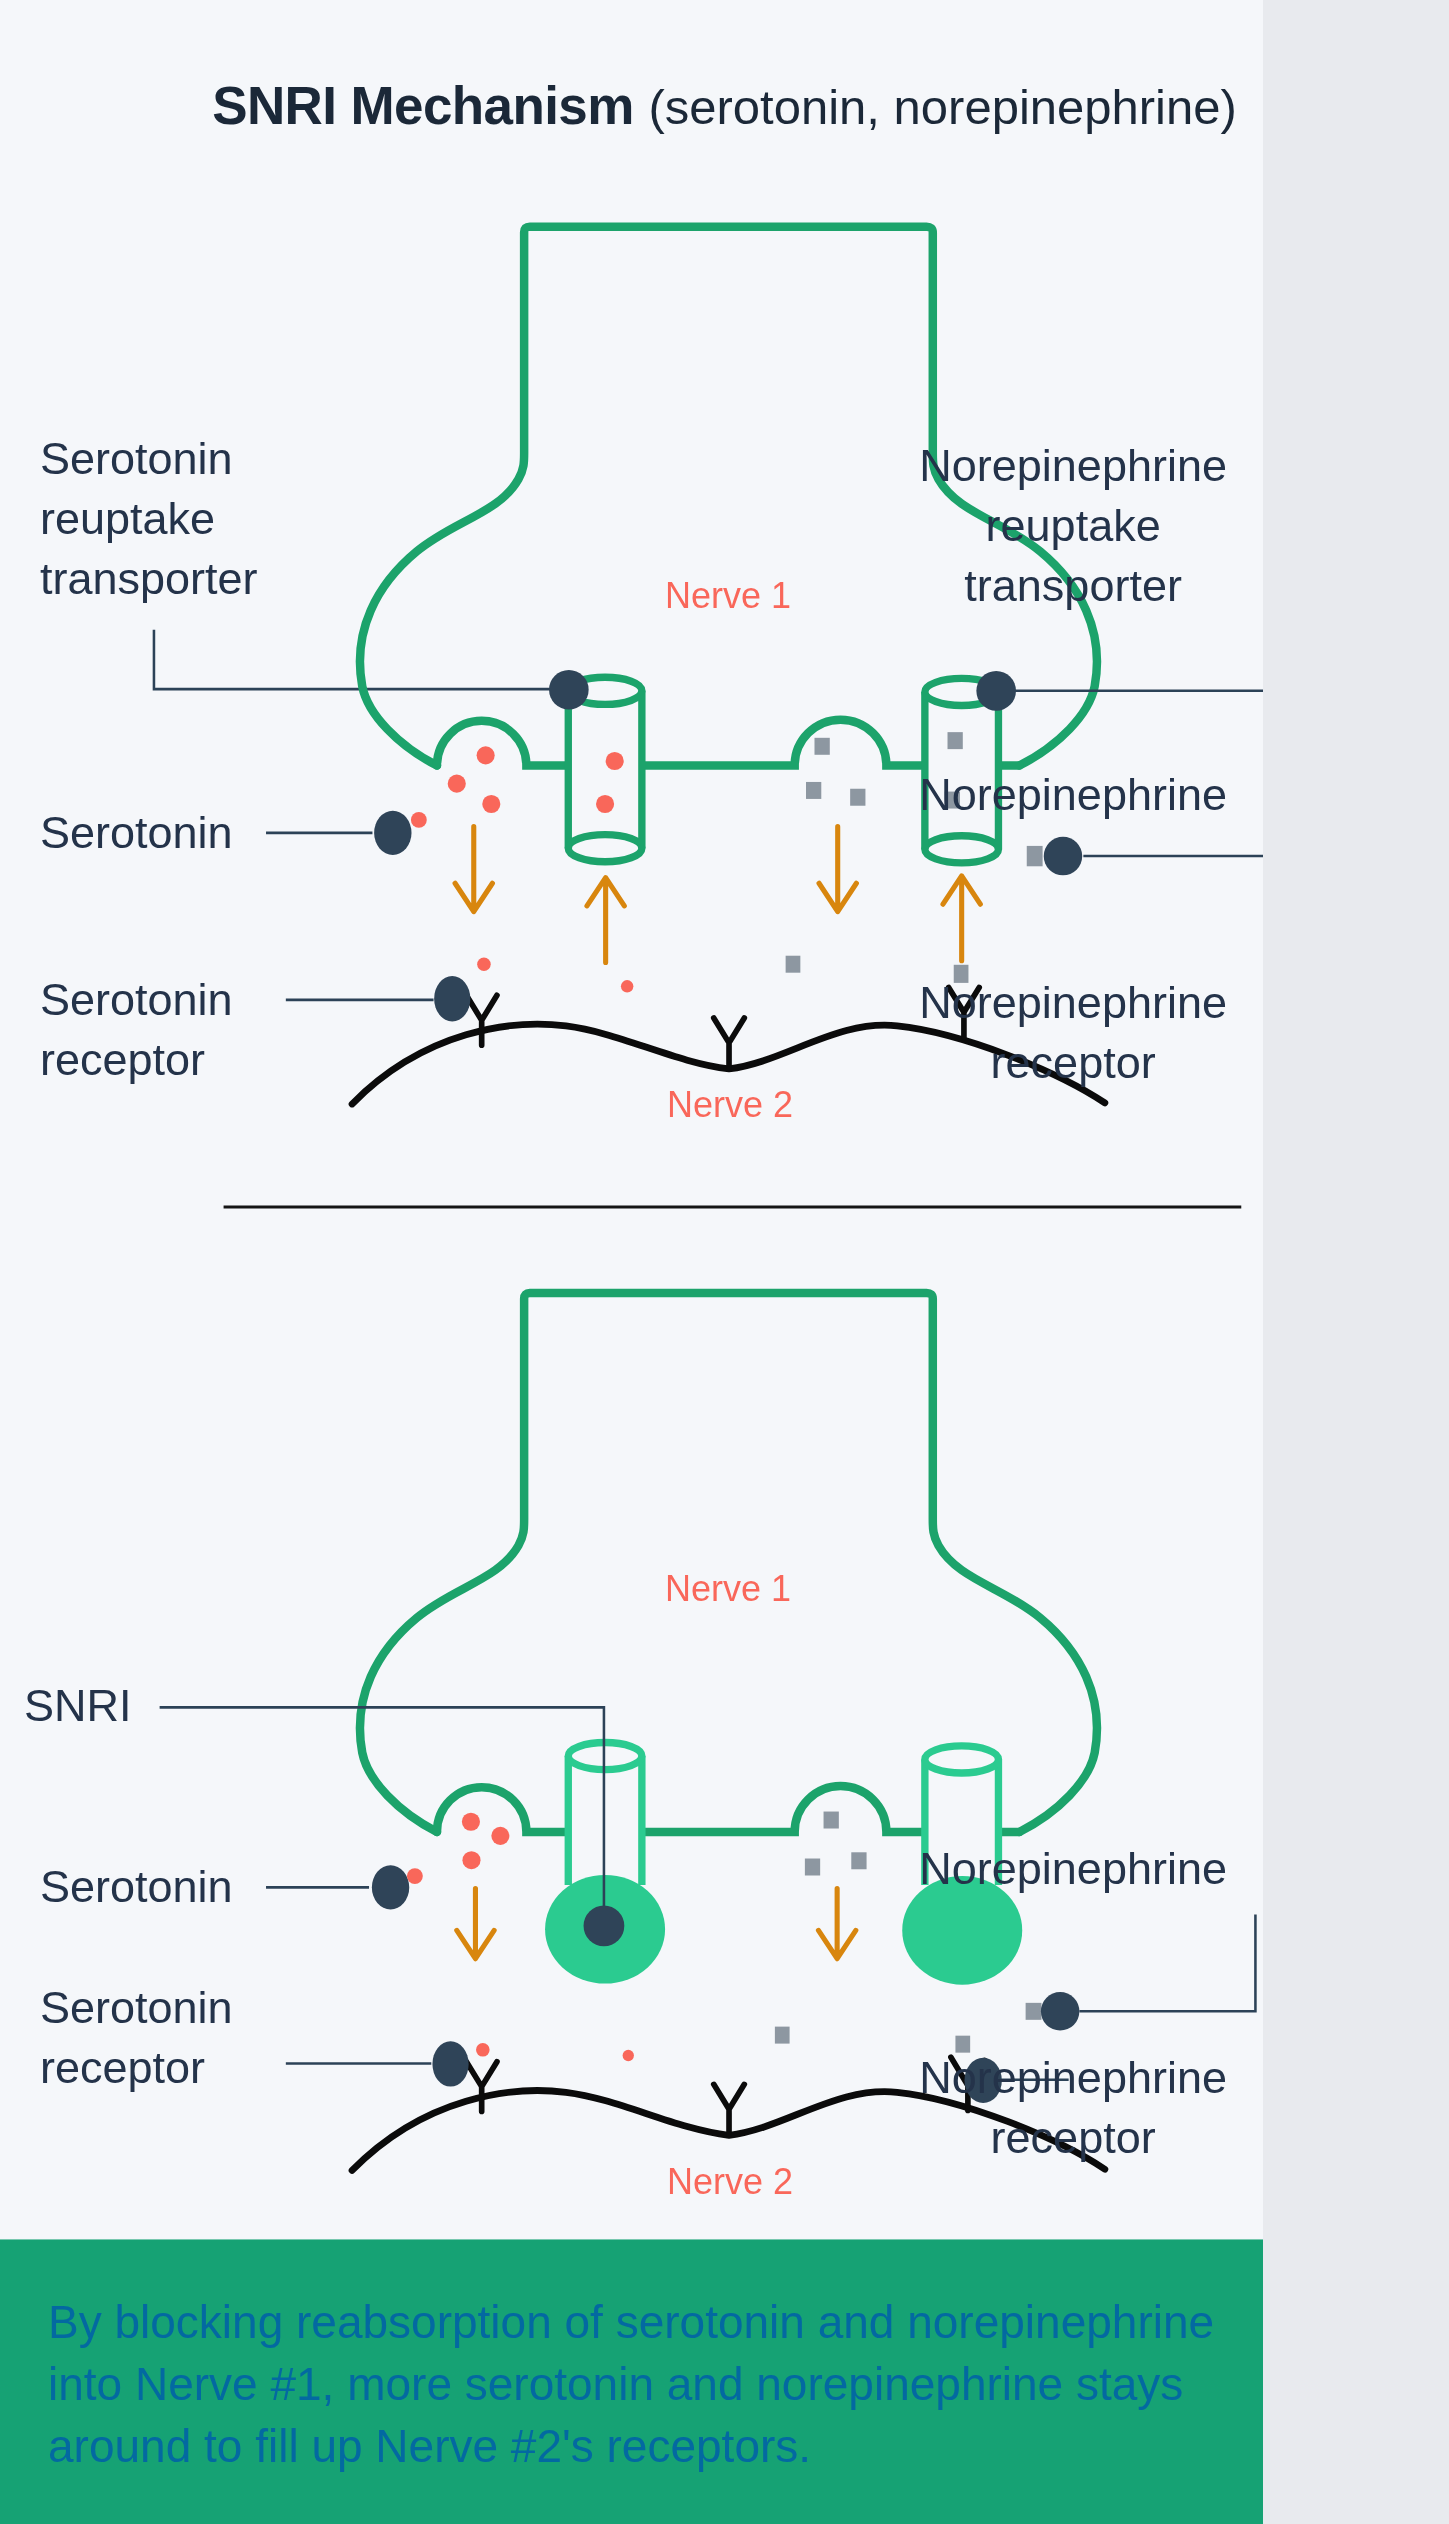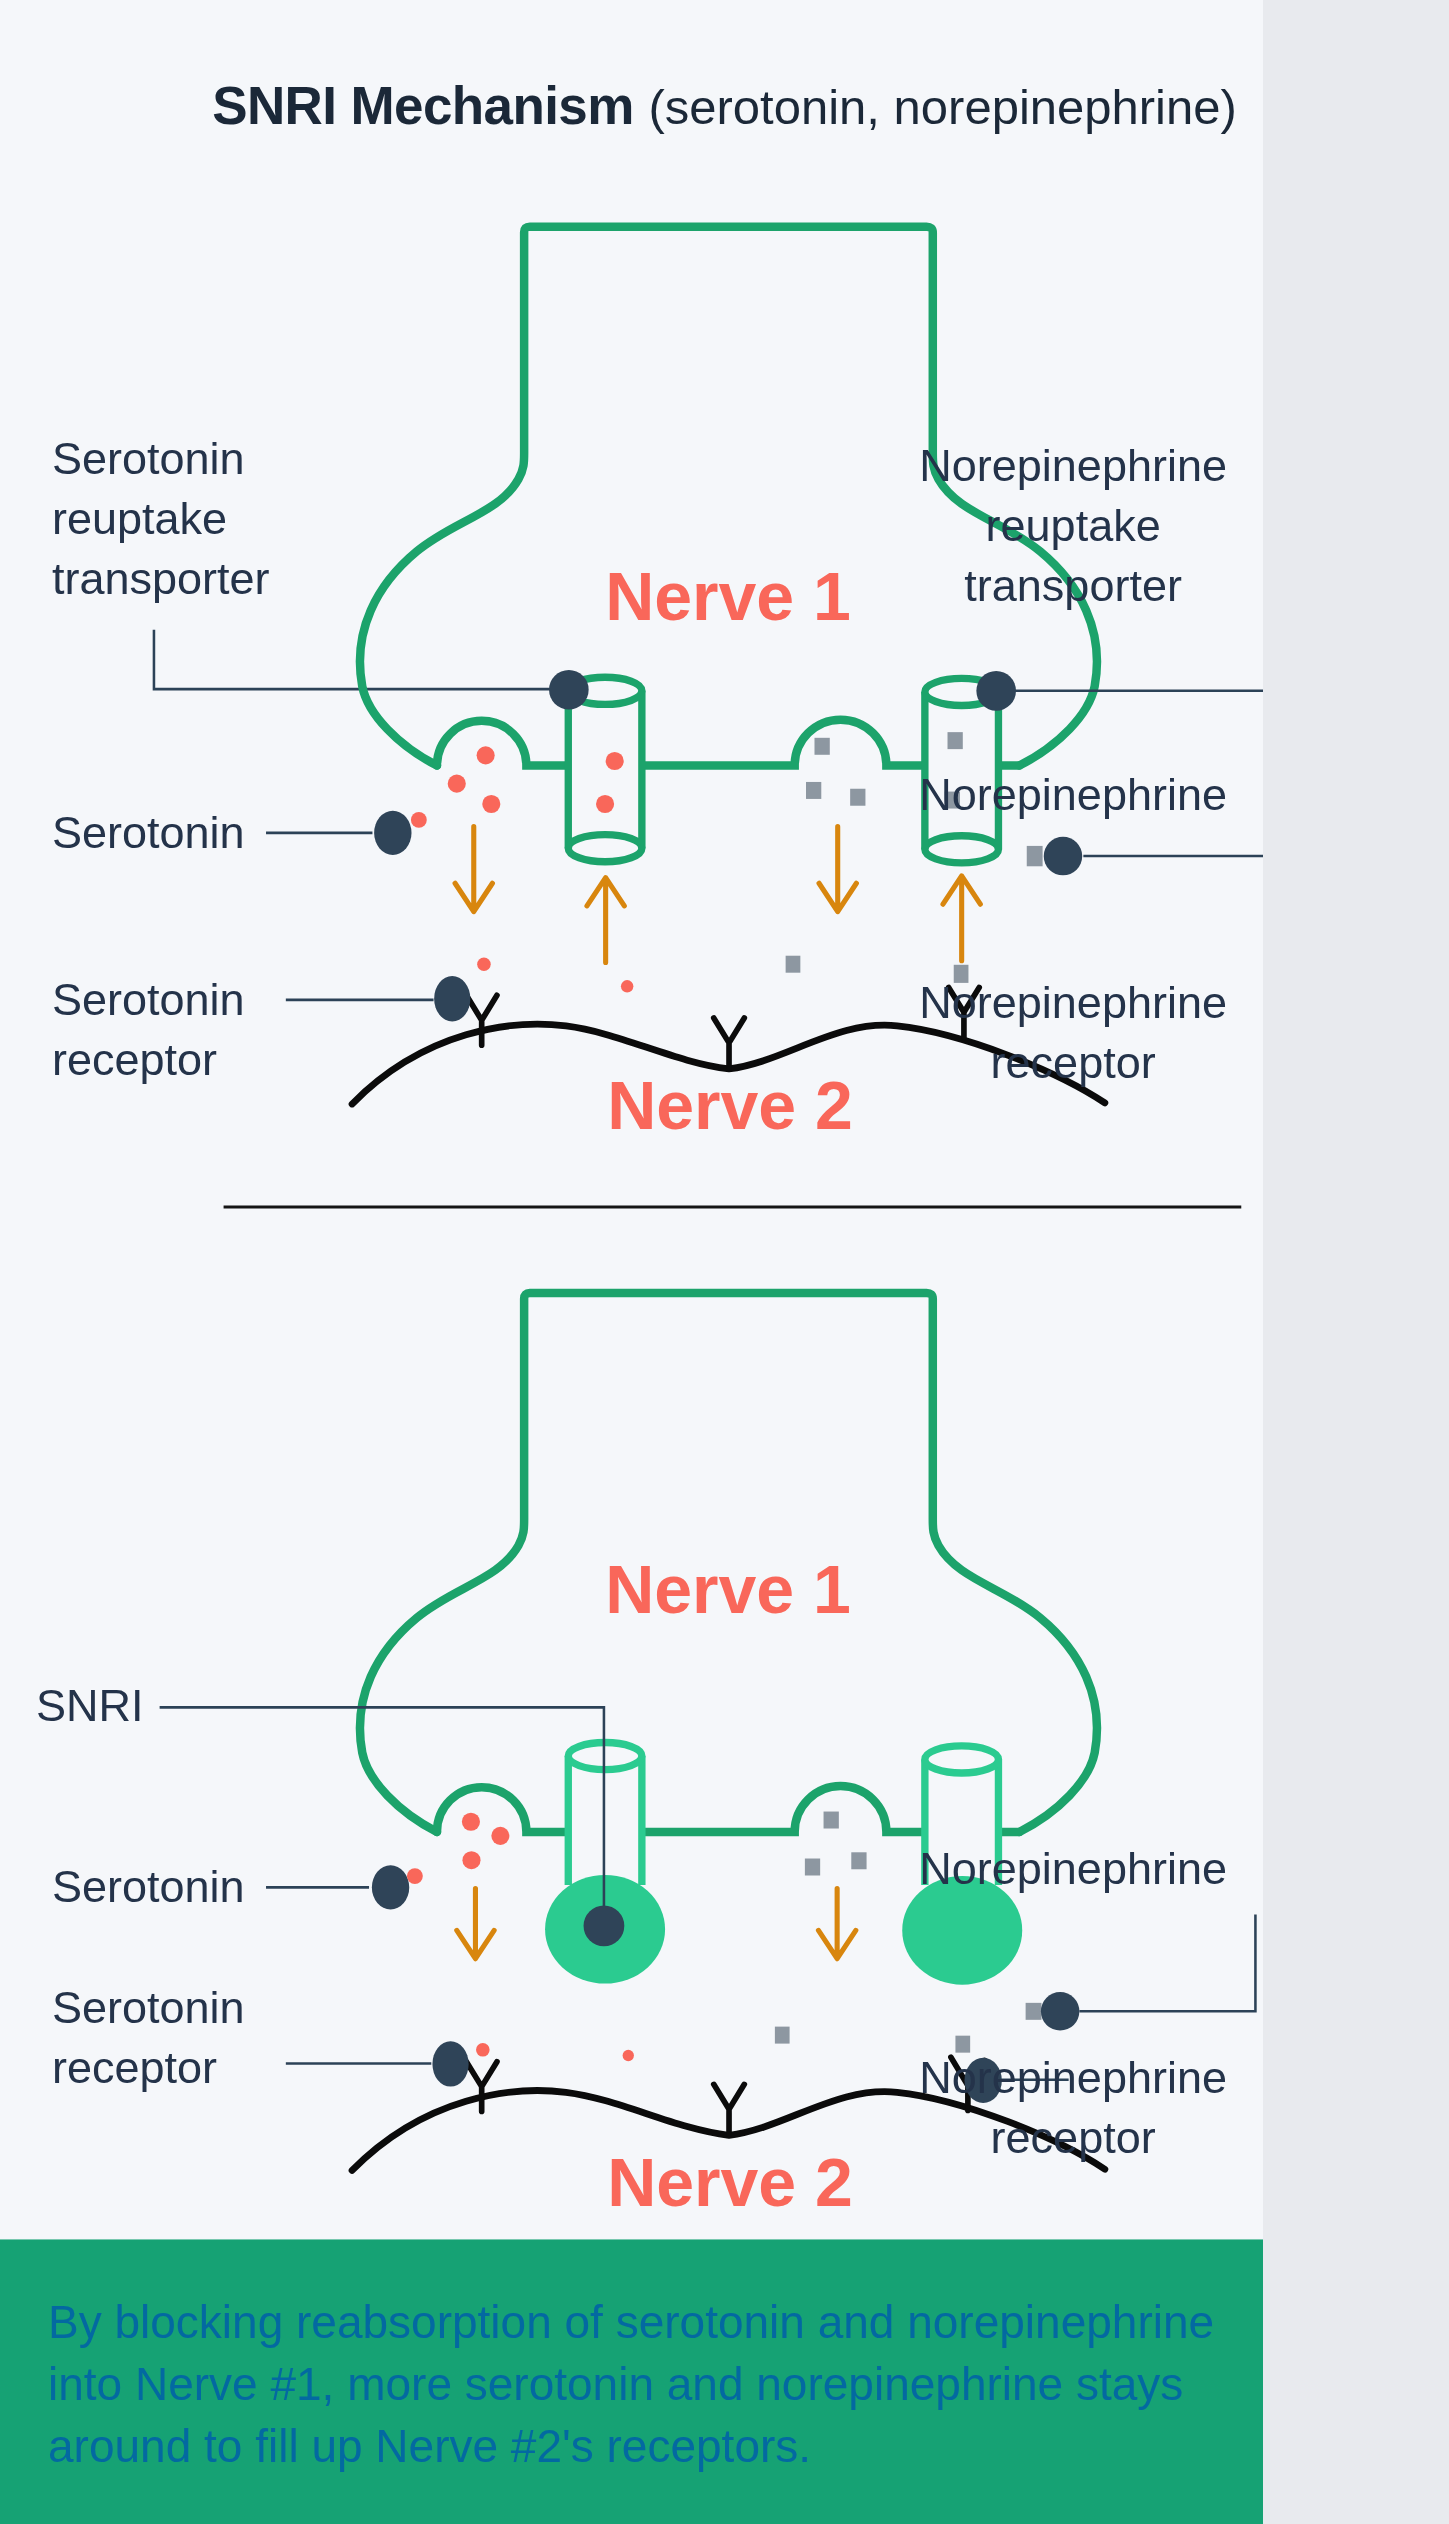--- a/index.html
+++ b/index.html
@@ -16,23 +16,23 @@
   .s-green{stroke:var(--green);} .s-mint{stroke:var(--mint);} .s-thin{stroke:var(--line);}
   .s-black{stroke:var(--black);} .s-orange{stroke:var(--orange);}
   .f-none{fill:none;} .f-bg{fill:var(--bg);} .f-navy{fill:var(--navy);}
   .f-red{fill:var(--coral);} .f-gray{fill:var(--gray);} .f-mint{fill:var(--mint);}
 
   
   .title-row{position:absolute;left:0;top:75px;width:1449px;text-align:center;white-space:nowrap;}
   .title-bold{font-weight:700;font-size:53px;color:var(--title);letter-spacing:-0.6px;}
   .title-normal{font-weight:400;font-size:49px;color:var(--title);margin-left:14.7px;}
   .lbl{position:absolute;font-weight:400;font-size:45px;line-height:60px;color:var(--ink);
-       white-space:pre-line;margin-left:12px;}
+       white-space:pre-line;}
   .lbl.right{text-align:center;}
-  .nerve{position:absolute;transform:translate(-50%,-50%);font-weight:700;font-size:68px;
+  .nerve{position:absolute;transform:translate(-50%,-50%);font-weight:400;font-size:36px;
          color:var(--coral);white-space:nowrap;}
   .banner-text{position:absolute;left:48px;top:2291px;font-weight:400;font-size:46px;
                line-height:62px;color:#0369a1;white-space:pre-line;}
 </style>
 </head>
 <body>
 
 <div class="canvas">
 
 <svg width="1449" height="2525" viewBox="0 0 2560 4460">

